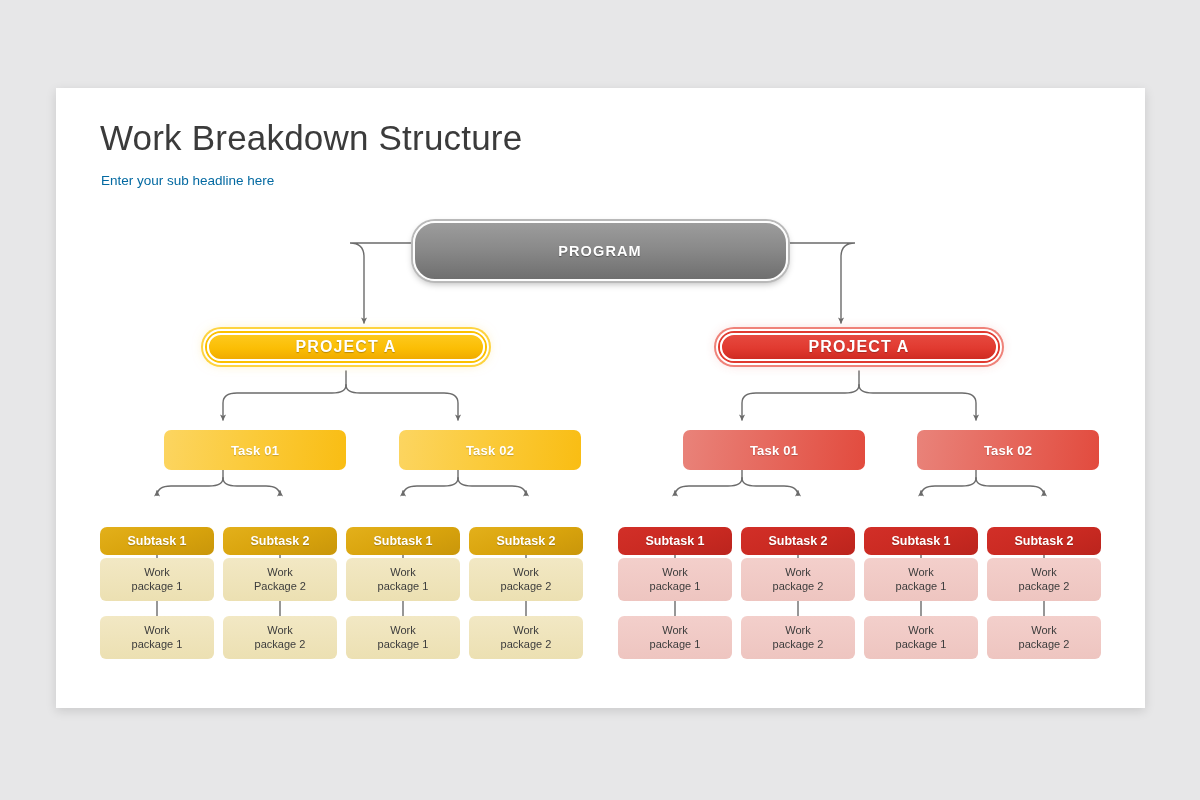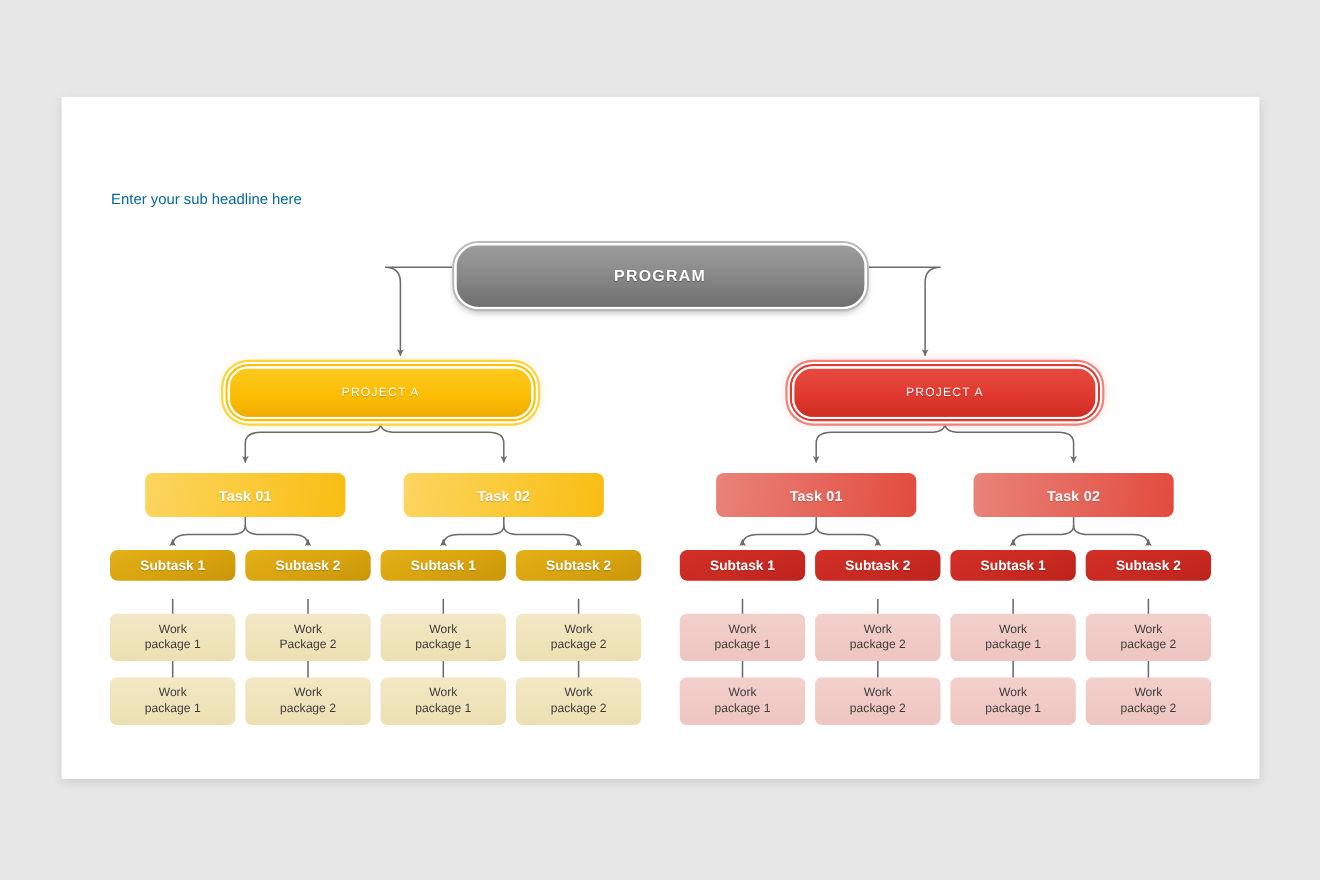--- a/index.html
+++ b/index.html
@@ -41,70 +41,73 @@
     width:375px; height:60px; border-radius:22px;
     background:linear-gradient(180deg,#9c9c9c 0%,#8a8a8a 45%,#6f6f6f 100%);
     border:2px solid #fdfdfd;
     box-shadow:0 0 0 2px #b9b9b9, 0 3px 7px rgba(0,0,0,0.28);
     font-size:14.5px; font-weight:bold; letter-spacing:1.1px;
     text-shadow:0 1px 1px rgba(0,0,0,0.35);
   }
 
   
   .project{
-    width:278px; height:48px; border-radius:19px;
-    font-size:11px; font-weight:normal; letter-spacing:1.1px;
+    width:278px; height:28px; border-radius:19px;
+    font-size:16px; font-weight:bold; letter-spacing:1.1px;
     text-shadow:0 1px 1px rgba(0,0,0,0.25);
   }
   .project.yellow{
     background:linear-gradient(180deg,#fdc91d 0%,#fbbe05 55%,#f0ab00 100%);
     border:2px solid #ffffff;
     box-shadow:0 0 0 2px #fcc000, 0 0 0 4px #ffffff, 0 0 0 6px #fdd33f,
                0 0 14px rgba(250,190,10,0.55);
   }
   .project.red{
     background:linear-gradient(180deg,#e6493f 0%,#e13a30 55%,#cf2b22 100%);
     border:2px solid #ffffff;
     box-shadow:0 0 0 2px #e03a30, 0 0 0 4px #ffffff, 0 0 0 6px #ef8279,
                0 0 14px rgba(224,58,48,0.45);
   }
 
   
   .task{
     width:182px; height:40px; border-radius:7px;
     font-size:13px; font-weight:600; letter-spacing:0.2px;
     text-shadow:0 1px 1px rgba(0,0,0,0.2);
+    margin-left:32px;
   }
   .task.yellow{background:linear-gradient(100deg,#fcd561 0%,#fbcb3c 45%,#f9bd13 100%);}
   .task.red{background:linear-gradient(100deg,#e9837a 0%,#e66a5f 45%,#e24b3e 100%);}
 
   
   .subtask{
     width:114px; height:28px; border-radius:7px;
     font-size:12.5px; font-weight:600;
     text-shadow:0 1px 1px rgba(0,0,0,0.22);
+    margin-top:27px;
   }
   .subtask.yellow{background:linear-gradient(160deg,#e3b01b 0%,#d9a40d 50%,#c9960a 100%);}
   .subtask.red{background:linear-gradient(160deg,#d22f28 0%,#ca2a22 50%,#bb241d 100%);}
 
   
   .wp{
     width:114px; height:43px; border-radius:6px;
     font-size:11px; font-weight:400; color:#3c3c3c; line-height:1.25;
     text-shadow:none; flex-direction:column;text-align:center;
   }
   .wp.yellow{background:linear-gradient(180deg,#f2e8c4 0%,#ece0b2 100%);}
   .wp.red{background:linear-gradient(180deg,#f3cfcb 0%,#eec5c0 100%);}
   .wp span{display:block;}
 </style>
 </head>
 <body>
 
 <div id="slide">
 
+  <div class="title">Work Breakdown Structure</div>
   <div class="subtitle">Enter your sub headline here</div>
 
   <div id="canvas">
     <svg id="wires" viewBox="0 0 1089 620" xmlns="http://www.w3.org/2000/svg">
         <defs>
           <marker id="ah" viewBox="0 0 10 10" refX="8" refY="5" markerWidth="5" markerHeight="5" orient="auto-start-reverse">
             <path d="M0,0.6 L9,5 L0,9.4 L2.4,5 Z" fill="#6b6b6b"></path>
           </marker>
         </defs>
         <path d="M 354.5 155 L 294 155 Q 308 155 308 169 L 308 235" fill="none" stroke="#6b6b6b" stroke-width="1.4" stroke-linecap="round" marker-end="url(#ah)"></path>

